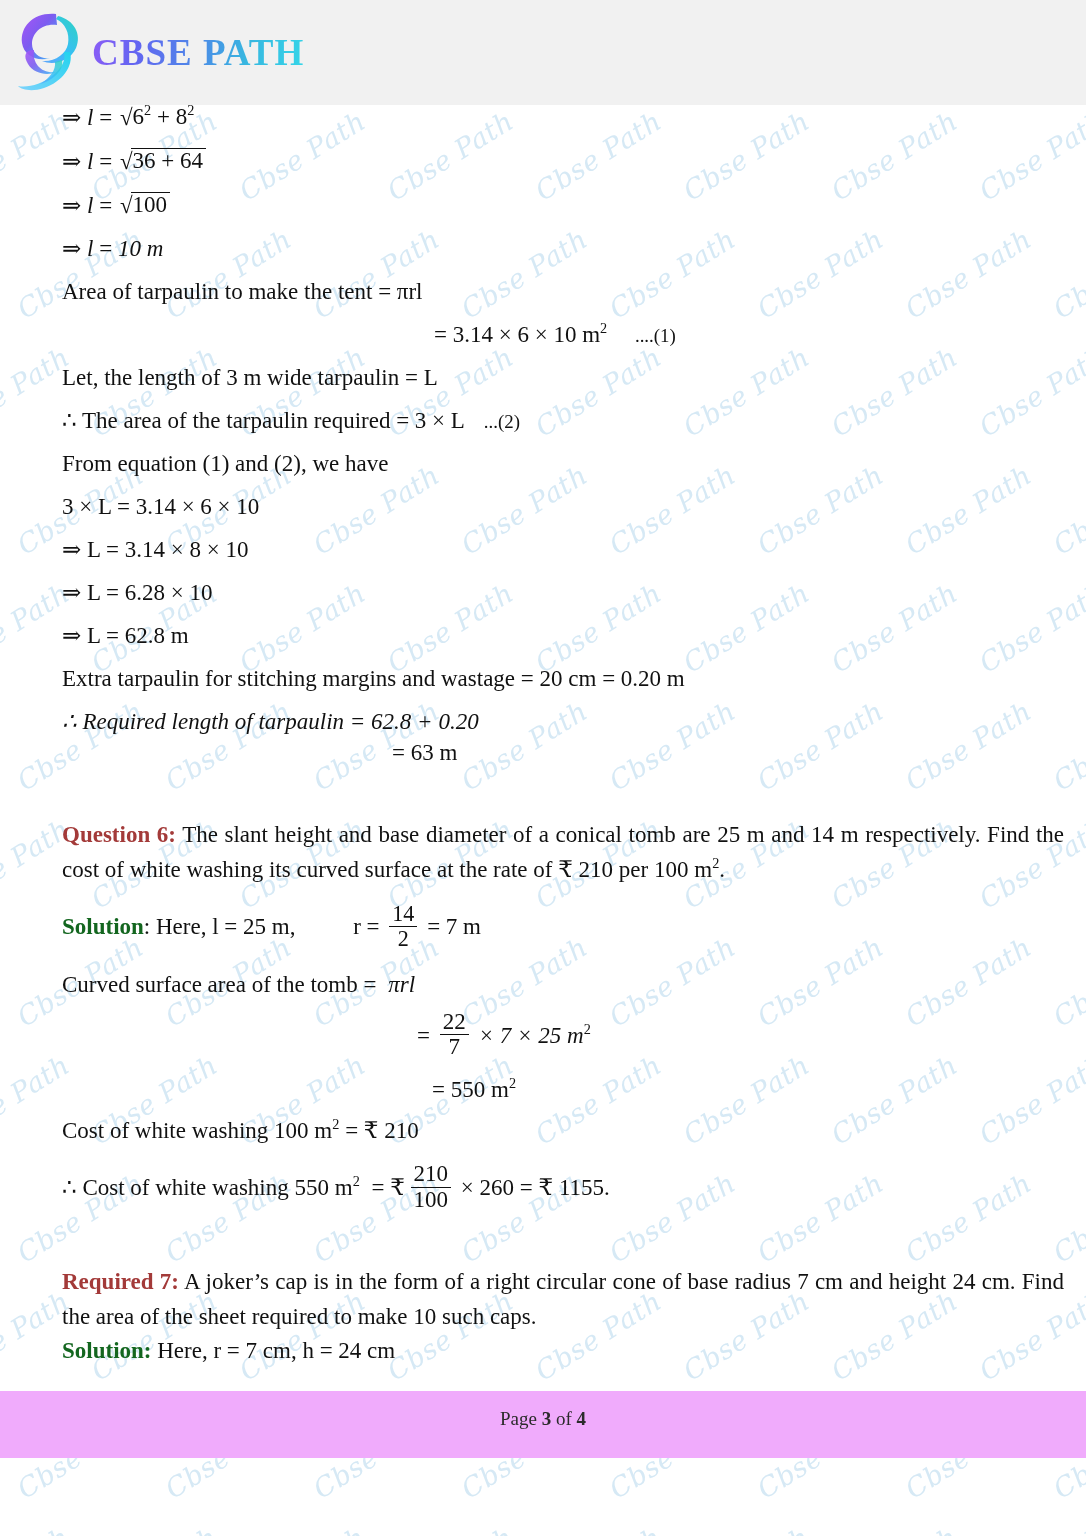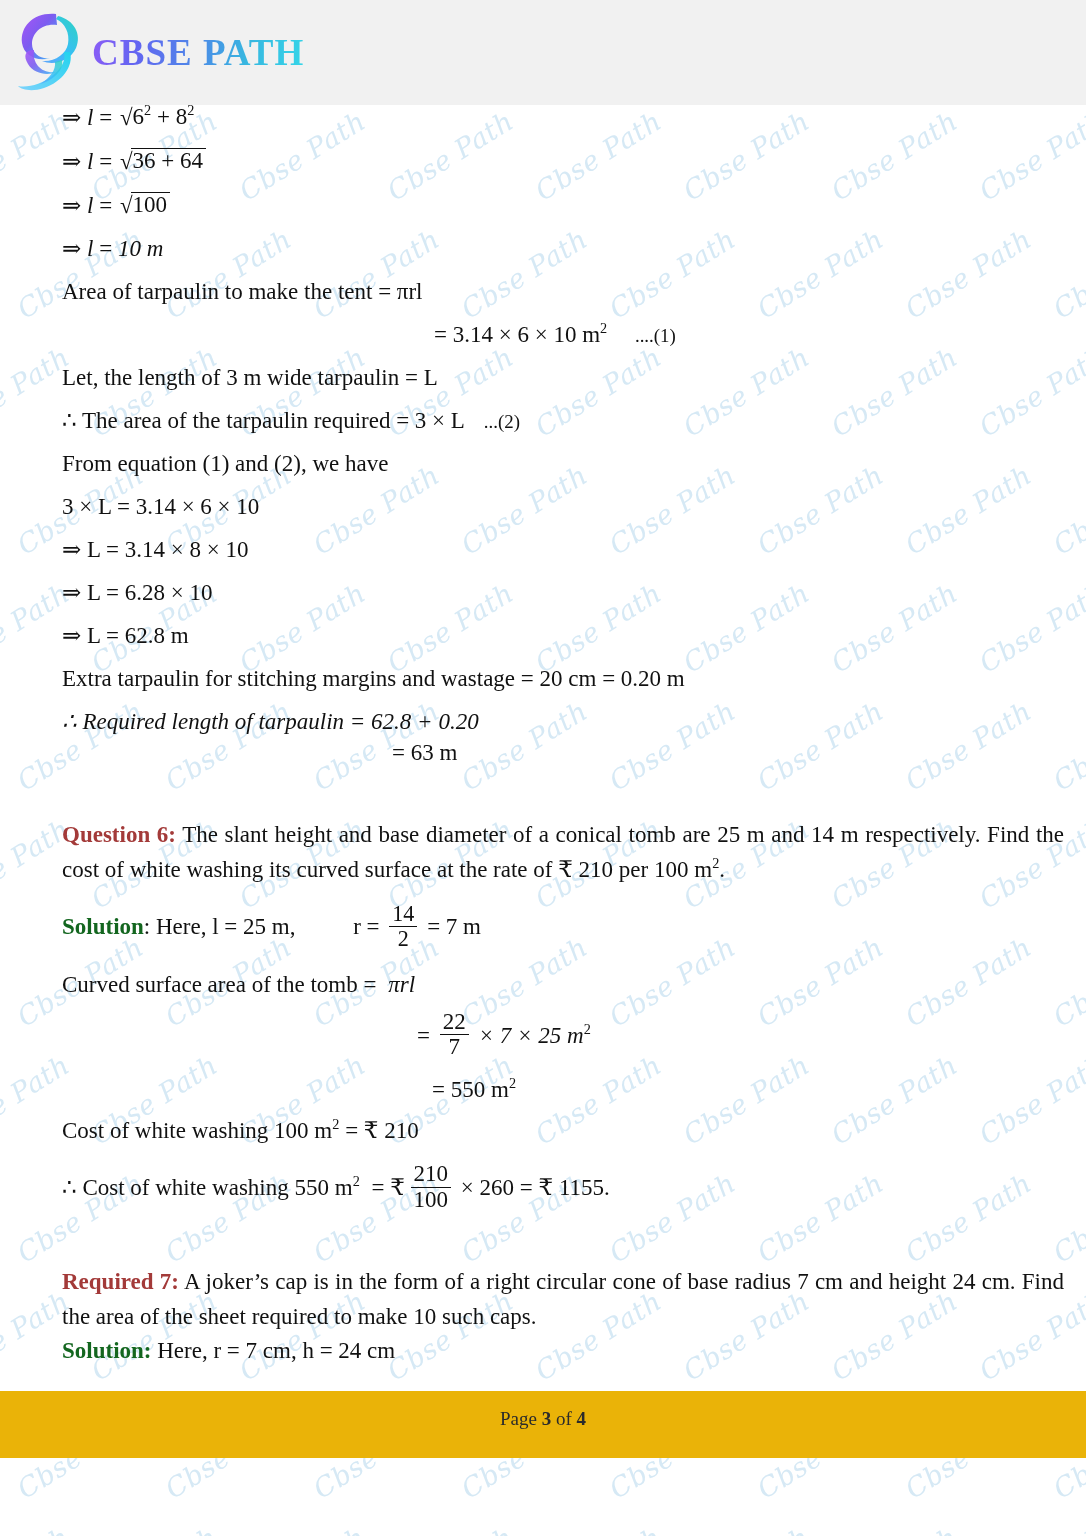--- a/index.html
+++ b/index.html
@@ -159,21 +159,21 @@
   }
   .gap-block { height: 34px; }
 
   
   #page-footer {
     position: absolute;
     left: 0;
     top: 1391px;
     width: 1086px;
     height: 67px;
-    background: #eab308;
+    background: #f0abfc;
     z-index: 3;
     display: flex;
     align-items: flex-start;
     justify-content: center;
   }
   #footer-text {
     margin-top: 17px;
     font-size: 19px;
     color: #2b2b2b;
     font-family: "Liberation Serif", "DejaVu Serif", serif;

